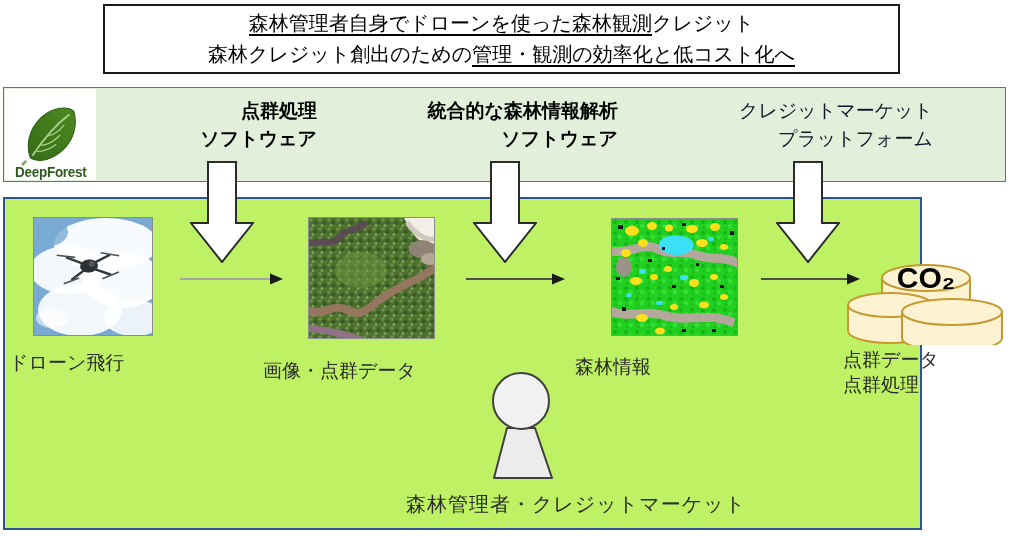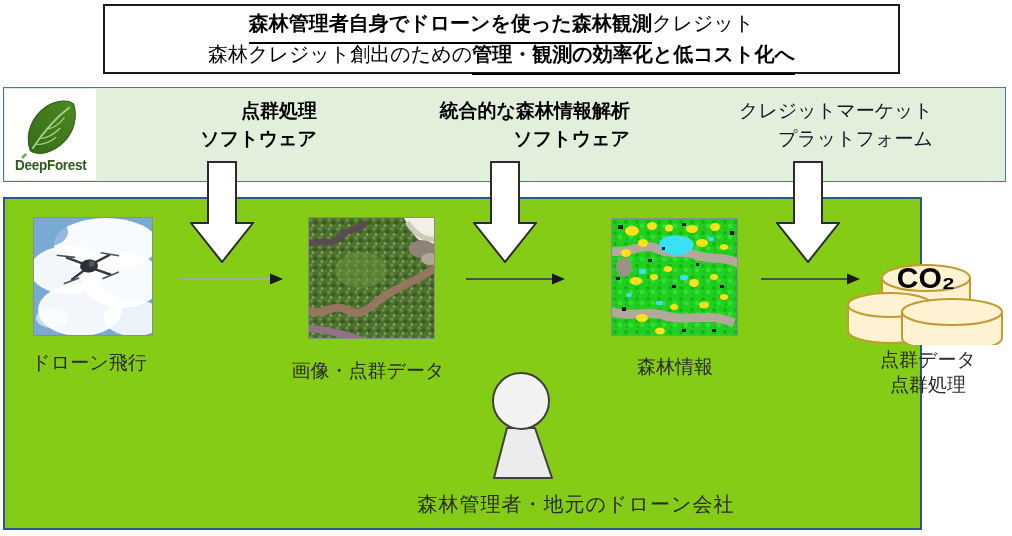--- a/index.html
+++ b/index.html
@@ -9,53 +9,53 @@
     font-family:"Liberation Sans", sans-serif; overflow:hidden; color:#000;
   }
 
   
   .title-box {
     position:absolute; left:103px; top:4px; width:797px; height:70px;
     border:2px solid #1a1a1a; background:#fff;
     display:flex; flex-direction:column; justify-content:center; align-items:center;
   }
   .title-line { font-size:20px; line-height:31px; white-space:nowrap; color:#000; }
-  .em { font-weight:700; border-bottom:2px solid #000; padding-bottom:8px; }
+  .em { font-weight:400; border-bottom:2px solid #000; padding-bottom:0px; }
 
   
   .banner {
     position:absolute; left:3px; top:87px; width:1003px; height:95px;
     background:#e2efda; border:1px solid #4472c4;
   }
   .logo-box {
     position:absolute; left:1px; top:1px; width:91px; height:91px; background:#fff;
-    display:flex; flex-direction:column; align-items:center; justify-content:center;
+    display:flex; flex-direction:column; align-items:center; justify-content:flex-end;
   }
   .logo-text {
     font-size:15px; font-weight:700; color:#2e5b1d; margin-top:-3px;
     transform:scaleX(.9); letter-spacing:-.3px; white-space:nowrap;
   }
   .banner-label {
     position:absolute; top:9px; text-align:right; font-size:19px; line-height:28px; white-space:nowrap;
   }
   .banner-label.bold { font-weight:700; color:#000; }
   .banner-label.plain { font-weight:400; color:#0f172a; }
 
   
   .block-arrow { position:absolute; top:161px; width:64px; height:102px; z-index:6; }
 
   
   .main-box {
     position:absolute; left:3px; top:197px; width:919px; height:333px;
-    border:2px solid #2f5496; background:#84cc16;
+    border:2px solid #2f5496; background:#bef264;
   }
   .flow-img { position:absolute; border:1px solid #8c8c8c; overflow:hidden; background:#fff; }
   .h-arrow { position:absolute; height:16px; }
   .step-label {
-    position:absolute; font-size:19px; color:#2b2b2b; text-align:center;
+    position:absolute; font-size:19px; color:#2b2b2b; 
     white-space:nowrap; line-height:25px;
   }
   .person-svg { position:absolute; }
   .operator-label {
     position:absolute; font-size:20px; letter-spacing:1px; color:#2b2b2b;
     text-align:center; white-space:nowrap;
   }
   .co2-svg { position:absolute; }
 </style>
 </head>
@@ -88,21 +88,21 @@
         <path d="M16,46 C24,46 30,43 35,39" stroke="#a9d18e" stroke-width="1.1" fill="none"></path>
         <path d="M27,31 C33,30 39,25 43,20" stroke="#a9d18e" stroke-width="1.1" fill="none"></path>
       </svg>
       <div class="logo-text">DeepForest</div>
     </div>
 
     <div class="banner-label bold" style="left:123px; width:190px;">
       <div>点群処理</div>
       <div>ソフトウェア</div>
     </div>
-    <div class="banner-label bold" style="left:376px; width:250px;">
+    <div class="banner-label bold" style="left:364px; width:250px;">
       <div>統合的な森林情報解析</div>
       <div>ソフトウェア</div>
     </div>
     <div class="banner-label plain" style="left:679px; width:250px;">
       <div>クレジットマーケット</div>
       <div>プラットフォーム</div>
     </div>
   </div>
 
   <svg class="block-arrow" style="left:190px;" viewBox="0 0 64 102">
@@ -252,16 +252,16 @@
     <div class="step-label" style="left:838px; top:148px; width:170px;">
       <div>点群データ</div>
       <div>点群処理</div>
     </div>
 
     <svg class="person-svg" style="left:483px; top:169px;" width="70" height="115" viewBox="0 0 70 115">
       <polygon points="19,60 47,60 64,110 6,110" fill="#ececec" stroke="#404040" stroke-width="2" stroke-linejoin="round"></polygon>
       <circle cx="33" cy="33" r="28" fill="#f2f2f2" stroke="#404040" stroke-width="2"></circle>
     </svg>
 
-    <div class="operator-label" style="left:366px; top:292px; width:410px;">森林管理者・地元のドローン会社</div>
+    <div class="operator-label" style="left:366px; top:292px; width:410px;">森林管理者・クレジットマーケット</div>
   </div>
 
 </div>
 
 </body></html>

